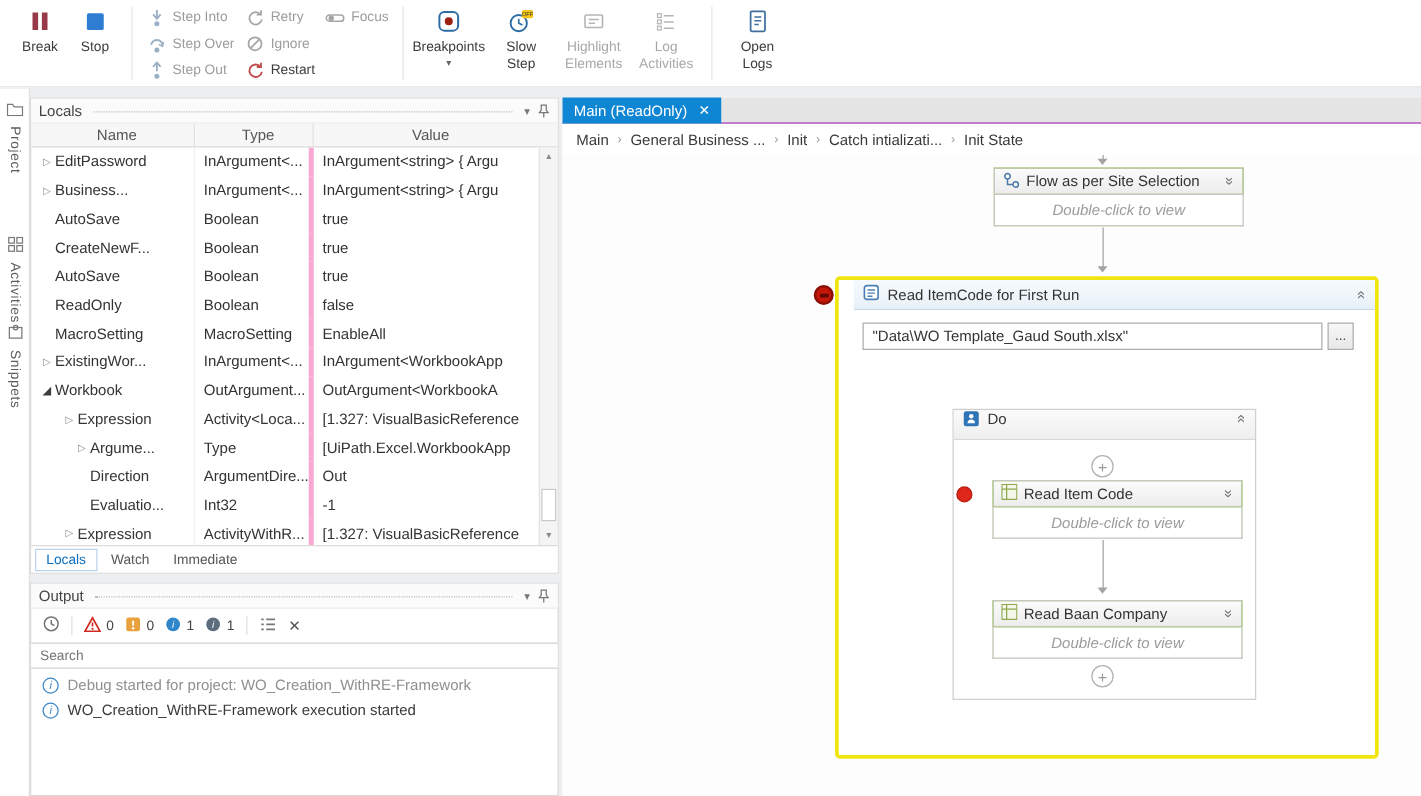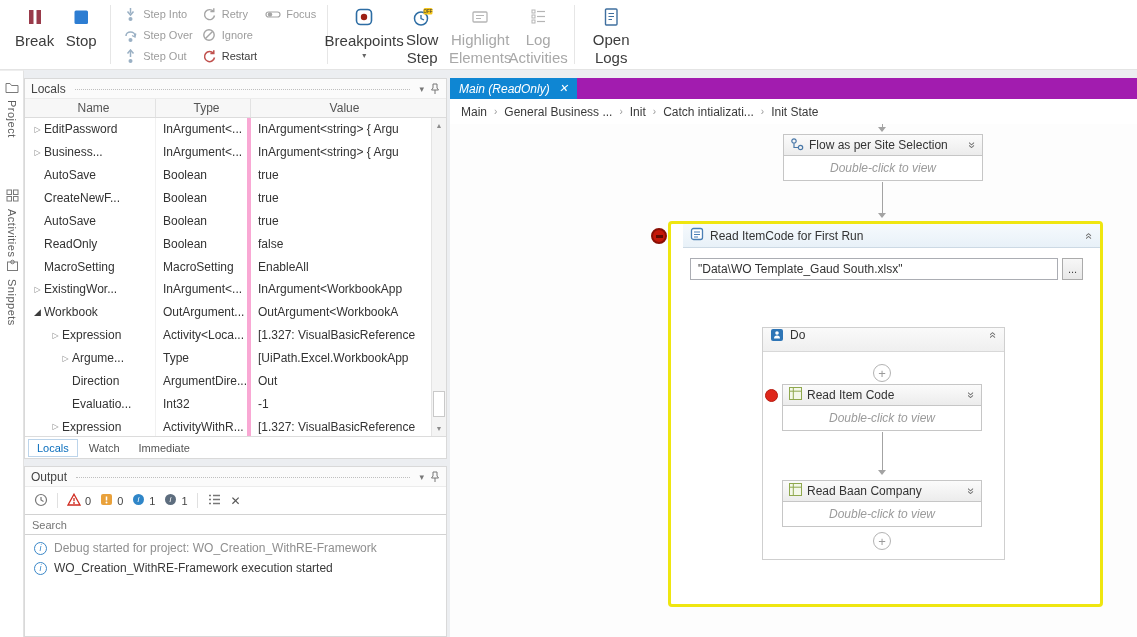--- a/index.html
+++ b/index.html
@@ -5,21 +5,21 @@
   * { box-sizing: border-box; margin: 0; padding: 0; }
   body { font-family: "Liberation Sans", sans-serif; background: #e9ebee; }
   #app { position: relative; width: 1137px; height: 637px; background: #eceef1; overflow: hidden; }
 
   
   .ribbon { position: absolute; left: 0; top: 0; width: 1137px; height: 70px; background: #fff;
             border-bottom: 1px solid #e4e4e4; display: flex; align-items: stretch; padding-left: 10px; }
   .big-btn { display: flex; flex-direction: column; align-items: center; padding: 5px 5px 2px;
              min-width: 44px; max-width: 58px; cursor: default; }
   .big-btn .ic { height: 24px; display: flex; align-items: center; justify-content: center; }
-  .big-btn .lbl { font-size: 15px; color: #3c3c3c; text-align: center; line-height: 1.2; margin-top: 3px; }
+  .big-btn .lbl { font-size: 11px; color: #3c3c3c; text-align: center; line-height: 1.2; margin-top: 3px; }
   .big-btn.disabled .lbl { color: #a8a8a8; }
   .big-btn .dd { font-size: 8px; color: #666; margin-top: 1px; }
   .vsep { width: 1px; background: #e6e6e6; margin: 5px 7px; }
   .small-col { display: flex; flex-direction: column; gap: 5px; padding-top: 6px; }
   .small-btn { display: flex; align-items: center; gap: 5px; font-size: 11px; color: #9c9c9c; height: 16px; padding: 0 4px; }
   .small-btn.enabled { color: #3c3c3c; }
   .small-btn .sic { width: 16px; height: 15px; display: flex; align-items: center; justify-content: center; }
 
   
   .side-strip { position: absolute; left: 0; top: 70px; width: 24px; bottom: 0; background: #fff;
@@ -70,34 +70,34 @@
               font-family: "Liberation Sans", sans-serif; }
   .o-logs { flex: 1; padding-top: 3px; }
   .log { display: flex; align-items: center; gap: 7px; padding: 3px 9px; font-size: 12px; }
   .i-ic { width: 13px; height: 13px; border: 1px solid #3a87c8; color: #3a87c8; border-radius: 50%;
           font-size: 9px; font-style: italic; display: flex; align-items: center; justify-content: center; flex: none; }
   .log.muted { color: #8f8f8f; } .log.normal { color: #3a3a3a; }
 
   
   .designer { position: absolute; left: 450px; top: 78px; right: 0; bottom: 0; background: #fff;
               display: flex; flex-direction: column; }
-  .tabbar { height: 21px; background: #a21caf; display: flex; border-bottom: 3px solid #a21caf; font-style: italic; }
+  .tabbar { height: 21px; background: #e5e5e5; display: flex; border-bottom: 1px solid #a21caf; }
   .dtab { height: 21px; background: #0f86d3; color: #fff; font-size: 12px; display: flex;
           align-items: center; gap: 9px; padding: 0 9px; }
   .dtab .x { font-size: 11px; }
   .breadcrumb { height: 25px; display: flex; align-items: center; gap: 7px; padding-left: 11px;
                 font-size: 12px; color: #3a3a3a; background: #fff; }
   .bc-sep { color: #9a9a9a; font-size: 10px; }
   .canvas { position: relative; flex: 1; background: #fdfdfd; overflow: hidden; }
 
   .conn { position: absolute; width: 1px; background: #a3a3a3; }
   .arrow-d { position: absolute; width: 0; height: 0; border-left: 4px solid transparent;
              border-right: 4px solid transparent; border-top: 5px solid #a3a3a3; }
 
-  .act { position: absolute; width: 200px; background: #84cc16; }
+  .act { position: absolute; width: 200px; background: #84cc16; margin-left: 12px; }
   .act-h { height: 22px; display: flex; align-items: center; gap: 5px; padding: 0 6px;
            background: linear-gradient(#fbfbfb, #ececec); border: 1px solid #c6c6c6; font-size: 12px; color: #333; }
   .act-h .t { flex: 1; white-space: nowrap; overflow: hidden; }
   .act-b { height: 25px; border: 1px solid #c6c6c6; border-top: none; display: flex; align-items: center;
            justify-content: center; font-size: 12px; font-style: italic; color: #9b9b9b; background: #fff; }
   .chev { color: #6e6e6e; font-size: 12px; display: inline-block; }
   .chev.down { transform: rotate(90deg); }
   .chev.up { transform: rotate(90deg); }
 
   .seq { position: absolute; left: 218px; top: 97px; width: 435px; height: 386px;

